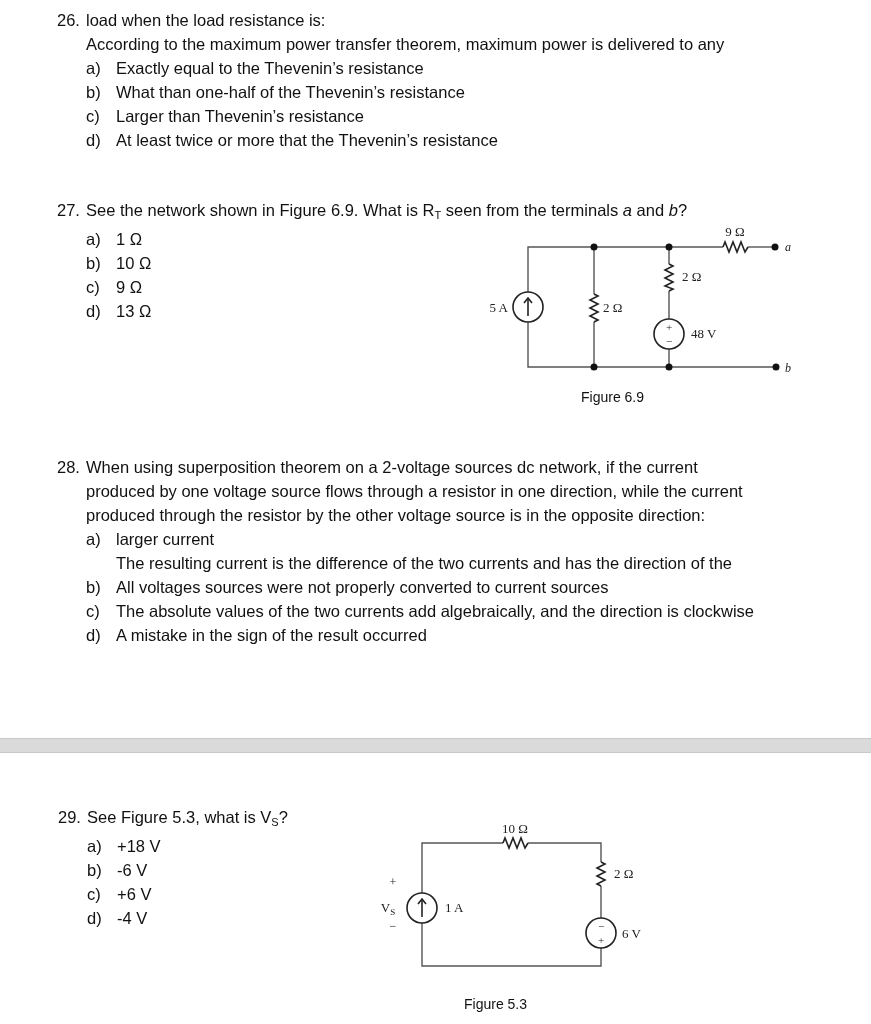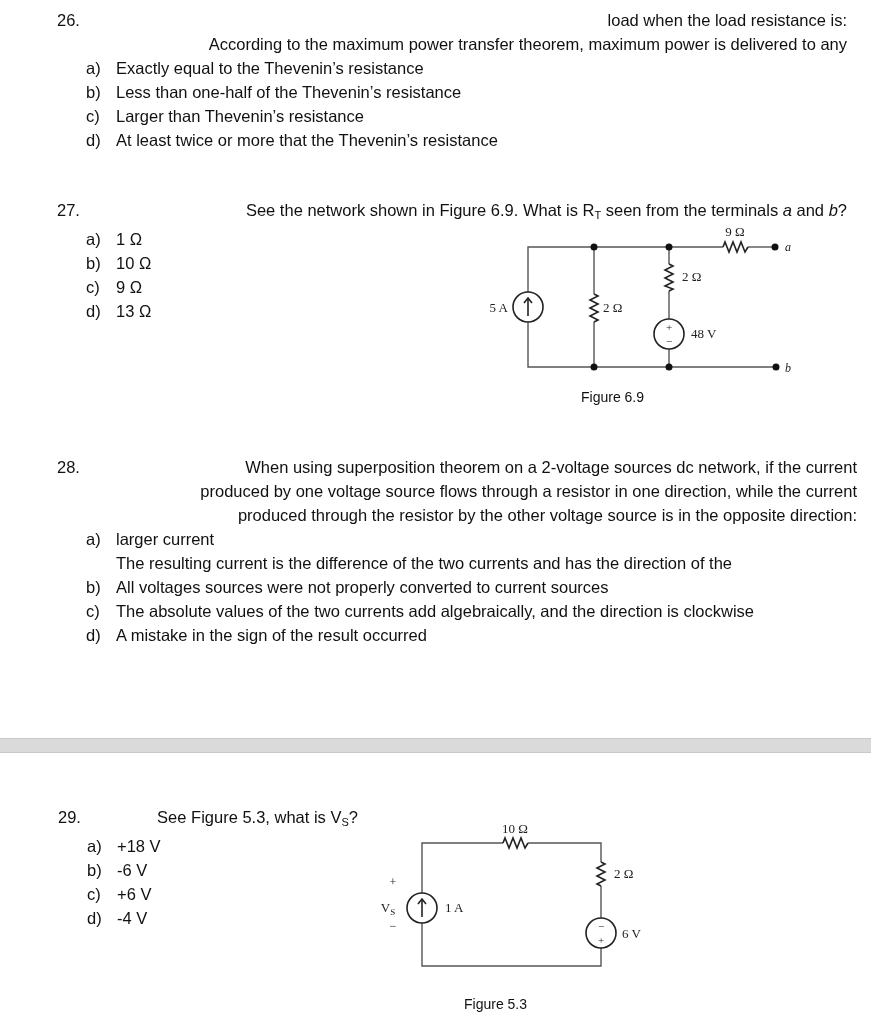--- a/index.html
+++ b/index.html
@@ -1,19 +1,19 @@
 <!DOCTYPE html>
 <html><head>
 <meta charset="utf-8">
 <style>
   html, body { margin:0; padding:0; background:#ffffff; }
   body { width:871px; height:1024px; position:relative; overflow:hidden;
          font-family:"Liberation Sans", sans-serif; color:#111; }
   .q { position:absolute; font-size:16.5px; line-height:24px; }
-  .q .stem { position:relative; padding-left:29px;text-align:right; }
+  .q .stem { position:relative; padding-left:29px; }
   .q .stem .num { position:absolute; left:0; top:0; }
   .q .opts { margin-left:29px; }
   .q .opt { position:relative; padding-left:30px; }
   .q .opt .lbl { position:absolute; left:0; top:0; }
   sub.s { font-size:11px; vertical-align:-3px; }
   .circuit { position:absolute; left:0; top:0; }
   .circuit text { font-family:"Liberation Serif", serif; fill:#222; }
   .fig-cap { position:absolute; font-size:14px; color:#111; }
   .divider { position:absolute; left:0; top:738px; width:871px; height:15px;
              background:#dadada; border-top:1px solid #c8c8c8; border-bottom:1px solid #c8c8c8; box-sizing:border-box; }
@@ -22,21 +22,21 @@
 <body>
 
 <div class="q" style="left:57px; top:8px; width:790px;">
   <div class="stem">
     <span class="num">26.</span>
     <div>load when the load resistance is:</div>
     <div>According to the maximum power transfer theorem, maximum power is delivered to any</div>
   </div>
   <div class="opts">
     <div class="opt"><span class="lbl">a)</span><span>Exactly equal to the Thevenin’s resistance</span></div>
-    <div class="opt"><span class="lbl">b)</span><span>Less than one-half of the Thevenin’s resistance</span></div>
+    <div class="opt"><span class="lbl">b)</span><span>What than one-half of the Thevenin’s resistance</span></div>
     <div class="opt"><span class="lbl">c)</span><span>Larger than Thevenin’s resistance</span></div>
     <div class="opt"><span class="lbl">d)</span><span>At least twice or more that the Thevenin’s resistance</span></div>
   </div>
 </div>
 
 <div class="q" style="left:57px; top:198px; width:790px;">
   <div class="stem">
     <span class="num">27.</span>
     <div><span>See the network shown in Figure 6.9. What is R</span><sub class="s">T</sub><span> seen from the terminals </span><i>a</i><span> and </span><i>b</i><span>?</span></div>
   </div>

